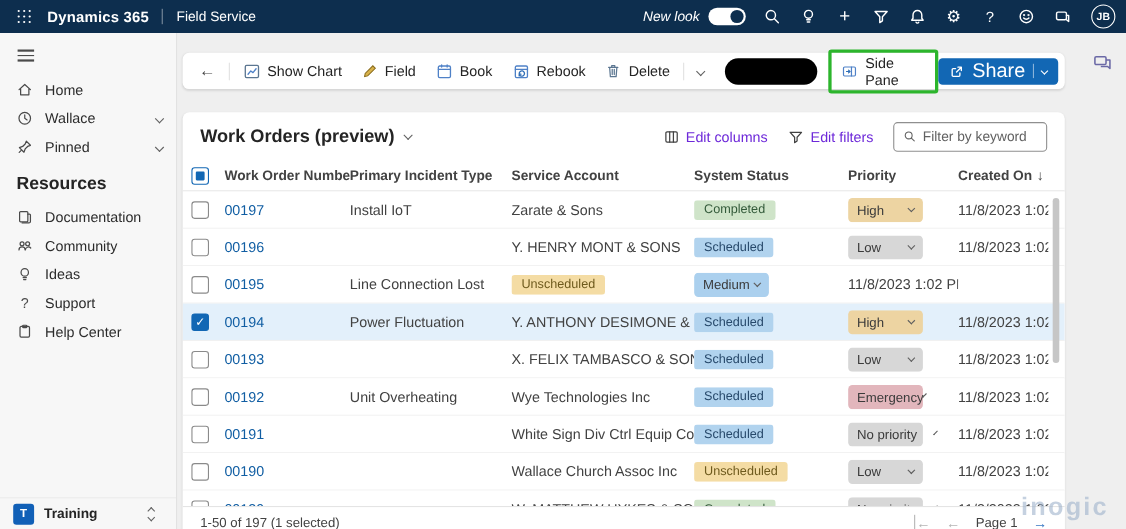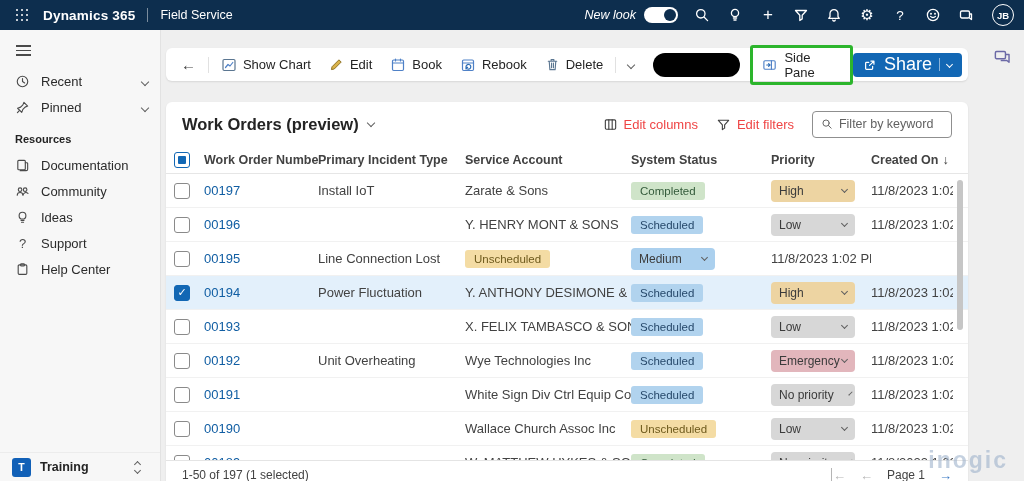--- a/index.html
+++ b/index.html
@@ -20,21 +20,21 @@
   .tb-ic { width:18px; height:18px; display:flex; align-items:center; justify-content:center; font-size:14px; color:#fff; cursor:pointer; }
   .avatar { width:22px; height:22px; border:1px solid #fff; border-radius:50%; font-size:9.5px; display:flex; align-items:center; justify-content:center; font-weight:bold; cursor:pointer; margin-left:2px; }
   svg.icl { stroke:#fff; fill:none; stroke-width:1.3; stroke-linecap:round; stroke-linejoin:round; }
 
   
   .sidebar { position:absolute; top:30px; left:0; width:161px; bottom:0; background:#f7f7f7; border-right:1px solid #e2e2e2; z-index:5; }
   .hamburger { padding:12px 0 10px 16px; cursor:pointer; }
   .hamburger span { display:block; width:15px; height:1.6px; background:#4a4a4a; margin:3px 0; }
   .nav-item { display:flex; align-items:center; gap:11px; height:26px; padding:0 12px 0 15px; font-size:13px; color:#2b2b2b; cursor:pointer; }
   .nav-item .lbl { flex:1; }
-  .section-label { font-size:11px; font-weight:bold; color:#242424; padding:12px 15px 8px; }
+  .section-label { font-size:16px; font-weight:bold; color:#242424; padding:12px 15px 8px; }
   svg.sic { stroke:#4a4a4a; fill:none; stroke-width:1.2; stroke-linecap:round; stroke-linejoin:round; }
   .chv { display:inline-block; width:6px; height:6px; border-right:1.4px solid #616161; border-bottom:1.4px solid #616161; transform:rotate(45deg); }
   .env-switcher { position:absolute; bottom:0; left:0; right:0; height:29px; display:flex; align-items:center; gap:9px; padding:0 12px; background:#f7f7f7; border-top:1px solid #ececec; cursor:pointer; }
   .env-badge { width:19px; height:19px; background:#1160b7; color:#fff; border-radius:3px; font-size:10.5px; font-weight:bold; display:flex; align-items:center; justify-content:center; }
   .env-label { flex:1; font-size:12.5px; font-weight:bold; }
   .updown { display:flex; flex-direction:column; gap:1px; margin-right:8px; }
   .updown .chv { width:5px; height:5px; }
   .updown .up { transform:rotate(-135deg); }
 
   
@@ -46,21 +46,21 @@
   .share-btn { margin-left:auto; display:flex; align-items:center; gap:7px; background:#1267b4; color:#fff; height:24px; padding:0 10px; border-radius:4px; font-size:18px; cursor:pointer; }
   .share-btn .chv { border-color:#fff; width:5px; height:5px; }
   svg.cic { stroke:#5b7691; fill:none; stroke-width:1.2; stroke-linecap:round; stroke-linejoin:round; }
 
   
   .grid-card { position:absolute; left:166px; top:102px; width:802px; height:387px; background:#fff; border-radius:6px; box-shadow:0 1px 2px rgba(0,0,0,.10); overflow:hidden; z-index:3; }
   .view-header { height:44px; display:flex; align-items:center; padding:0 16px; }
   .view-title { font-size:16.5px; font-weight:bold; color:#242424; display:flex; align-items:center; gap:9px; cursor:pointer; }
   .view-title .chv { margin-top:-2px; }
   .vh-right { margin-left:auto; display:flex; align-items:center; gap:18px; }
-  .vh-btn { display:flex; align-items:center; gap:6px; font-size:13px; color:#ef4444; cursor:pointer; }
+  .vh-btn { display:flex; align-items:center; gap:6px; font-size:13px; color:#6d28d9; cursor:pointer; }
   .kw-box { display:flex; align-items:center; gap:6px; width:140px; height:27px; border:1px solid #8f8f8f; border-radius:4px; padding:0 8px; background:#fff; }
   .kw-box input { border:none; outline:none; width:100%; font-size:12.5px; font-family:"Liberation Sans",sans-serif; color:#242424; background:transparent; }
   .kw-box input::placeholder { color:#616161; }
 
   .grid-cols { display:grid; grid-template-columns:30px 114px 147px 166px 140px 100px 82px; align-items:center; padding:0 8px; }
   .thead { height:28px; font-size:12.5px; font-weight:bold; color:#424242; border-bottom:1px solid #e6e6e6; }
   .th { overflow:hidden; white-space:nowrap; cursor:pointer; }
   .sort-arrow { font-weight:normal; color:#424242; margin-left:4px; }
   .tbody { height:286px; overflow:hidden; }
   .row { height:34px; border-bottom:1px solid #f1f1f1; font-size:13px; color:#424242; cursor:pointer; background:#fff; }
@@ -68,21 +68,21 @@
   .cell { overflow:hidden; white-space:nowrap; }
   .wo-num { color:#115ea3; cursor:pointer; }
   .cb { width:16px; height:16px; border:1px solid #8a8a8a; border-radius:3px; background:#fff; display:flex; align-items:center; justify-content:center; cursor:pointer; }
   .cb.checked { background:#1267b4; border-color:#1267b4; color:#fff; font-size:11px; }
   .cb.indet { border-color:#1267b4; }
   .cb.indet i { width:8px; height:8px; background:#1267b4; border-radius:1px; }
   .status { display:inline-block; padding:3px 9px; border-radius:3px; font-size:11.5px; }
   .status.completed { background:#cfe4c9; color:#335a3a; }
   .status.scheduled { background:#b1d3ee; color:#27496b; }
   .status.unscheduled { background:#f4dca4; color:#6e5a1d; }
-  .prio { display:inline-flex; align-items:center; justify-content:space-between; width:84px; padding:4px 8px; border-radius:4px; font-size:12px; color:#3b3b3b; cursor:pointer; }
+  .prio { display:inline-flex; align-items:center; justify-content:space-between; width:68px; padding:4px 8px; border-radius:4px; font-size:12px; color:#3b3b3b; cursor:pointer; }
   .prio .chv { width:5px; height:5px; border-color:#5f5f5f; margin-top:-2px; }
   .prio.high { background:#edd4a2; }
   .prio.low, .prio.no-priority { background:#d7d7d7;gap:16px; }
   .prio.medium { background:#abd0ee; }
   .prio.emergency { background:#e2b6bc; }
 
   .vscroll { position:absolute; right:5px; top:78px; width:6px; height:150px; background:#c6c6c6; border-radius:3px; cursor:pointer; }
 
   .grid-footer { position:absolute; bottom:0; left:0; right:0; height:29px; background:#fff; border-top:1px solid #e4e4e4; display:flex; align-items:center; padding:0 16px; font-size:12px; color:#424242; }
   .pager { margin-left:auto; display:flex; align-items:center; gap:14px; font-size:12px; }
@@ -166,24 +166,30 @@
 
 <div class="sidebar">
   <div class="hamburger">
       <span></span>
       <span></span>
       <span></span>
     </div>
 
   <div class="nav-item">
     <svg class="sic" width="15" height="15" viewBox="0 0 16 16">
+        <path d="M2.5 8 8 3l5.5 5M4 7.2V13h8V7.2"></path>
+      </svg>
+    <span class="lbl">Home</span>
+  </div>
+  <div class="nav-item">
+    <svg class="sic" width="15" height="15" viewBox="0 0 16 16">
         <circle cx="8" cy="8" r="5.6"></circle>
         <path d="M8 4.8V8l2.3 1.6"></path>
       </svg>
-    <span class="lbl">Recent</span>
+    <span class="lbl">Wallace</span>
     <span class="chv"></span>
   </div>
   <div class="nav-item">
     <svg class="sic" width="15" height="15" viewBox="0 0 16 16">
         <path d="M9.5 2.5 13.5 6.5 10.8 7.6 8.4 10 7.2 13.2 2.8 8.8 6 7.6 8.4 5.2z"></path>
         <line x1="4.6" y1="11.4" x2="2.6" y2="13.4"></line>
       </svg>
     <span class="lbl">Pinned</span>
     <span class="chv"></span>
   </div>
@@ -242,21 +248,21 @@
     <svg class="cic" width="16" height="16" viewBox="0 0 16 16">
         <rect x="2" y="2.5" width="12" height="11" rx="1.2"></rect>
         <polyline points="4.5,10.5 7,7.5 9,9 11.8,5.5" style="stroke:#4f81c7"></polyline>
       </svg>
     <span>Show Chart</span>
   </div>
   <div class="cmd">
     <svg width="15" height="15" viewBox="0 0 16 16">
         <path d="M2.6 13.4l.6-3L10.6 3l2.4 2.4-7.4 7.4z" fill="#d9b24a" stroke="#8a6d1f" stroke-width="1"></path>
       </svg>
-    <span>Edit</span>
+    <span>Field</span>
   </div>
   <div class="cmd">
     <svg class="cic" width="16" height="16" viewBox="0 0 16 16">
         <rect x="2.5" y="3" width="11" height="10.5" rx="1.2" style="stroke:#4f81c7"></rect>
         <line x1="2.5" y1="6" x2="13.5" y2="6" style="stroke:#4f81c7"></line>
         <line x1="5.5" y1="2" x2="5.5" y2="4" style="stroke:#4f81c7"></line>
         <line x1="10.5" y1="2" x2="10.5" y2="4" style="stroke:#4f81c7"></line>
       </svg>
     <span>Book</span>
   </div>

